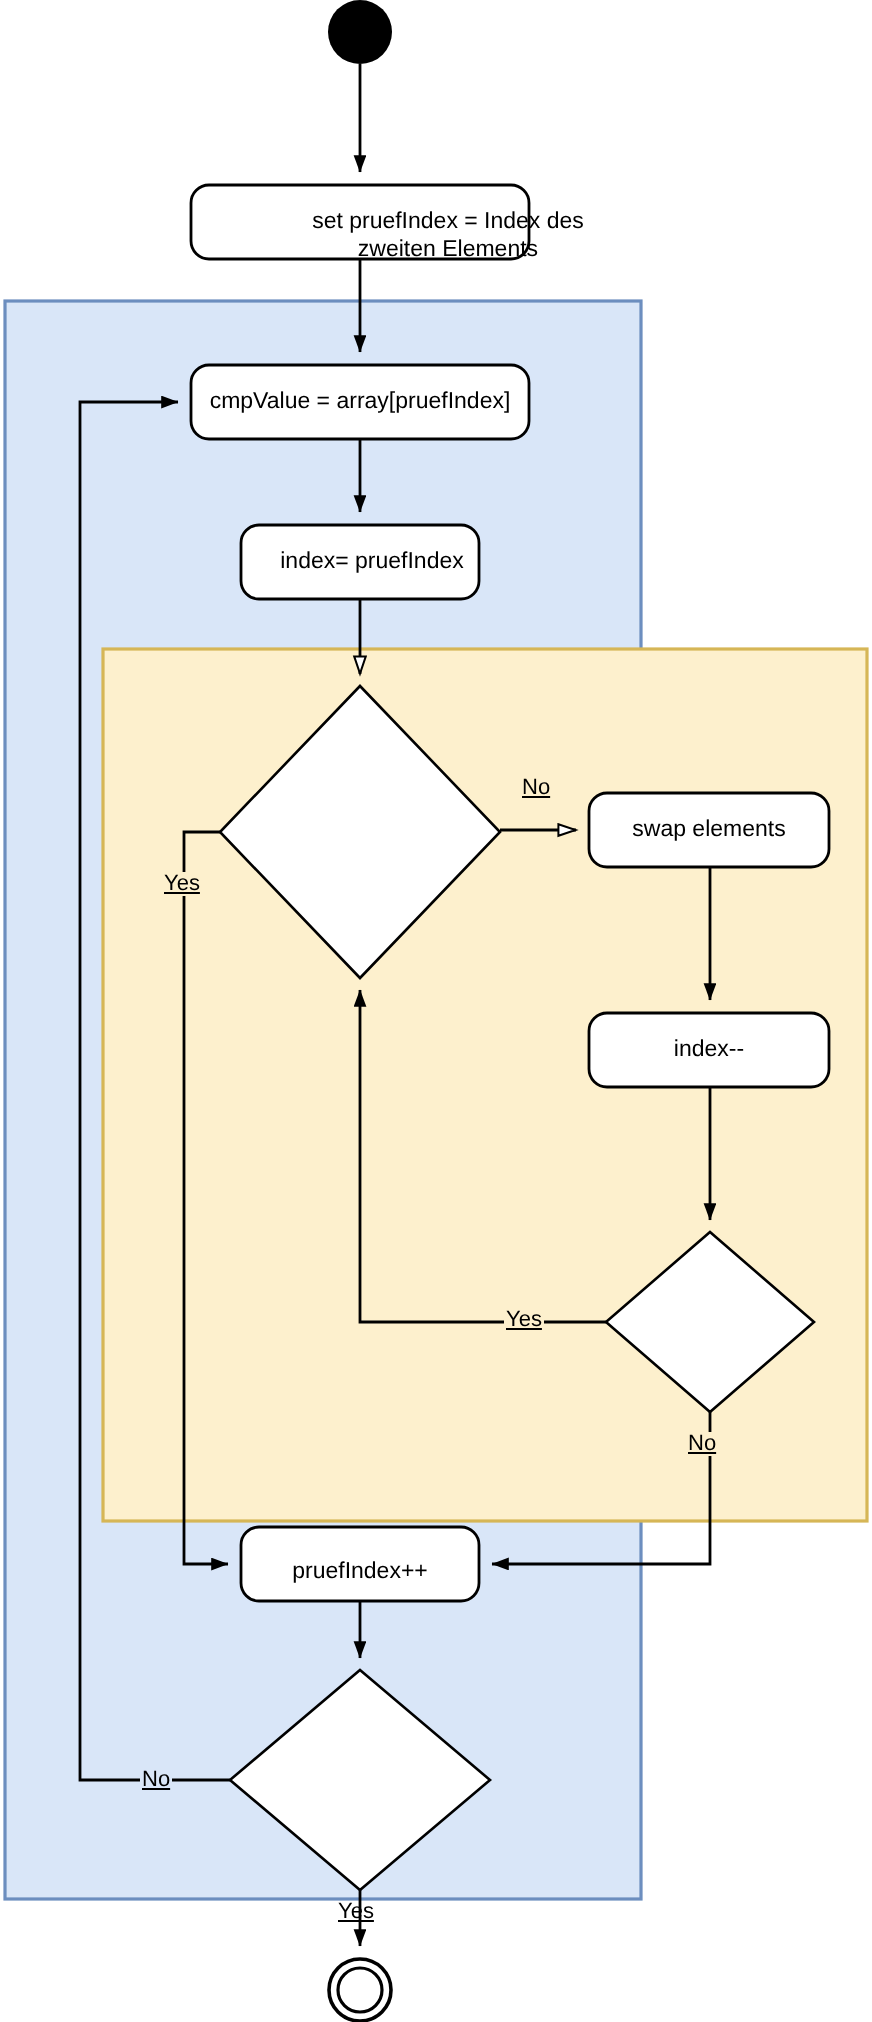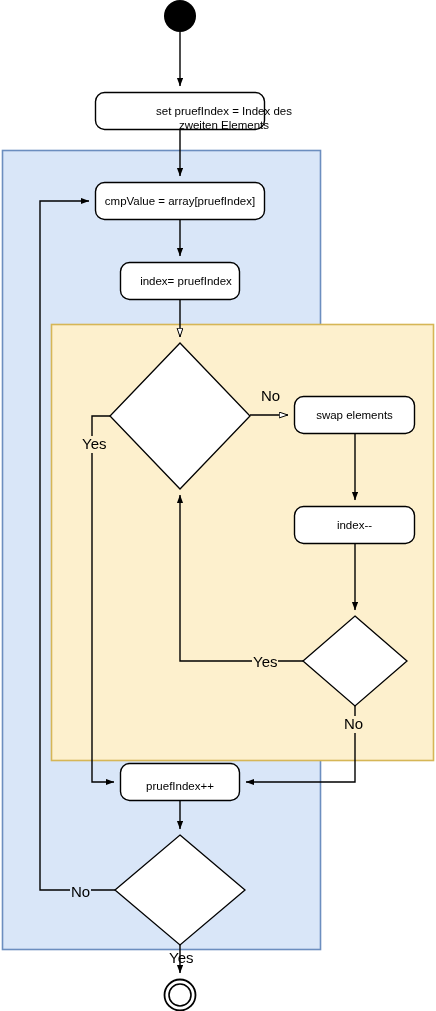--- a/index.html
+++ b/index.html
@@ -29,26 +29,27 @@
     justify-content: center;
     text-align: center;
     font-size: 11.5px;
     color: #000000;
     line-height: 1.22;
     pointer-events: none;
     white-space: pre-line;
   }
   .edge-label {
     position: absolute;
-    font-size: 15px;
+    font-size: 11px;
     color: #000000;
     background: #ffffff;
     padding: 0 1px;
     line-height: 1.1;
     white-space: nowrap;
+    text-decoration: underline;
   }
   .edge-label.on-blue { background: #d9e6f8; }
   .edge-label.on-orange { background: #fdf0cd; }
   .edge-label.plain { background: transparent; }
 </style>
 </head>
 <body>
 
 <div id="canvas">
 

